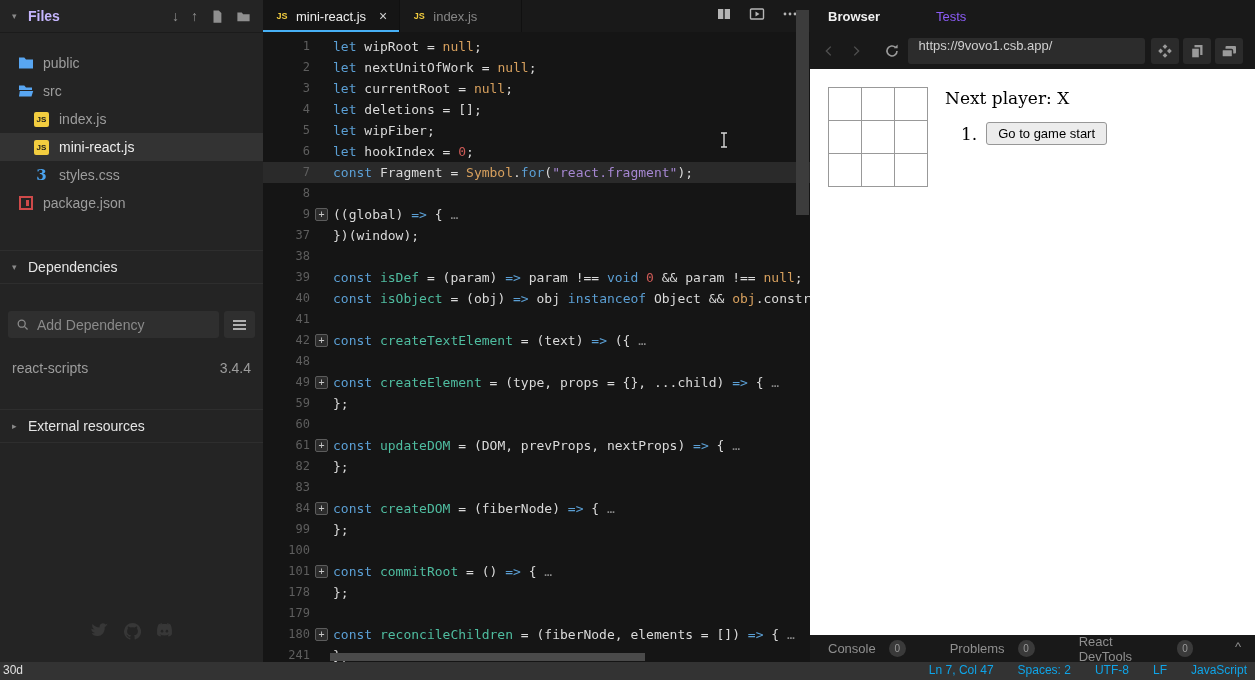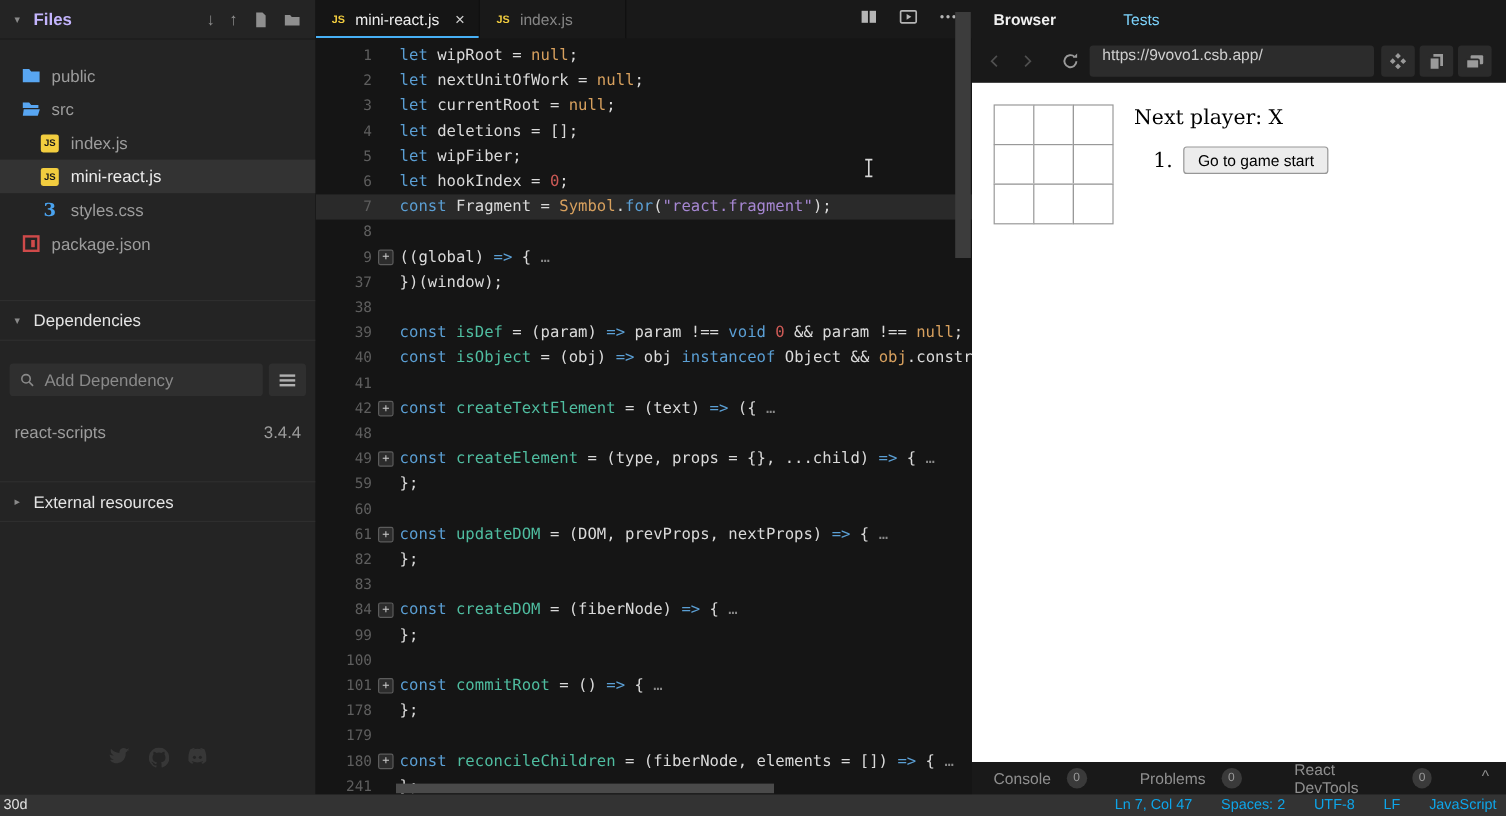--- a/index.html
+++ b/index.html
@@ -22,21 +22,21 @@
   .jsbadge{ width:15px; height:15px; background:var(--js-icon); color:#1a1a1a; font-weight:700; font-size:8px;
             font-style:normal; display:flex; align-items:center; justify-content:center; border-radius:2px; }
   .cssbadge{ color:var(--css-icon); font-size:15px; font-weight:700; font-family:"DejaVu Serif",serif; }
   .npmbadge{ width:14px; height:14px; border:2px solid var(--npm-icon); position:relative; display:block; font-style:normal; }
   .npmbadge i{ position:absolute; right:2px; top:2px; width:3px; height:6px; background:var(--npm-icon); display:block; }
 
   .deps{ position:absolute; top:250px; left:0; right:0; }
   .sec-header{ height:34px; border-top:1px solid #2e2e2e; border-bottom:1px solid #2e2e2e;
                display:flex; align-items:center; padding:0 12px; color:#e4e4e4; font-size:14px; cursor:pointer; }
   .sec-header .lbl{ margin-left:6px; }
-  .adddep{ display:flex; gap:5px; margin:19px 8px 0 8px; }
+  .adddep{ display:flex; gap:5px; margin:27px 8px 0 8px; }
   .adddep-input{ flex:1; height:27px; background:#2f2f2f; border-radius:3px; display:flex; align-items:center;
                  gap:7px; padding:0 8px; color:#8a8a8a; font-size:14px; }
   .adddep-menu{ width:31px; height:27px; background:#2f2f2f; border-radius:3px; display:flex; flex-direction:column;
                 align-items:center; justify-content:center; gap:2px; cursor:pointer; }
   .adddep-menu i{ width:13px; height:2px; background:#b0b0b0; display:block; }
   .pkg-row{ display:flex; justify-content:space-between; padding:0 12px; margin-top:22px; color:#9d9d9d; font-size:14px; }
   .ext{ margin-top:33px; }
   .socials{ position:absolute; left:0; right:0; bottom:22px; display:flex; justify-content:center; gap:15px; }
   .socials svg{ display:block; }
 
@@ -62,21 +62,21 @@
   .tok-kw{ color:var(--kw); } .tok-fn{ color:var(--fn); } .tok-str{ color:var(--str); }
   .tok-num{ color:var(--num); } .tok-orn{ color:var(--orn); } .tok-txt{ color:var(--code-txt); }
   .tok-dim{ color:#8a8a8a; }
   .vthumb{ position:absolute; right:1px; top:10px; width:13px; height:205px; background:#3c3c3c; }
   .hthumb{ position:absolute; left:67px; bottom:1px; width:315px; height:8px; background:#4a4a4a; }
   .ibeam{ position:absolute; left:455px; top:131px; }
 
   
   .browser{ position:absolute; left:810px; top:0; width:445px; height:662px; background:#191919; }
   .b-tabs{ height:32px; display:flex; align-items:center; padding:0 18px; gap:56px; font-size:13px; }
-  .b-tab{ color:#7dd3fc; cursor:pointer; }
+  .b-tab{ color:#8b5cf6; cursor:pointer; }
   .b-tab.active{ color:#f0f0f0; font-weight:700; }
   .b-nav{ height:37px; display:flex; align-items:center; padding:0 12px; }
   .nav-btn{ width:16px; height:16px; display:flex; align-items:center; justify-content:center; cursor:pointer; }
   .url{ width:255px; height:26px; background:#2c2c2c; border-radius:3px; display:flex; 
         padding:0 11px; color:#cfcfcf; font-size:13px; margin-left:8px; }
   .nav-right{ display:flex; gap:4px; margin-left:6px; }
   .icon-btn{ width:28px; height:26px; background:#2b2b2b; border-radius:3px; display:flex; align-items:center;
              justify-content:center; cursor:pointer; }
 
   .preview{ position:absolute; top:69px; left:0; right:0; bottom:27px; background:#ffffff; color:#000; }

